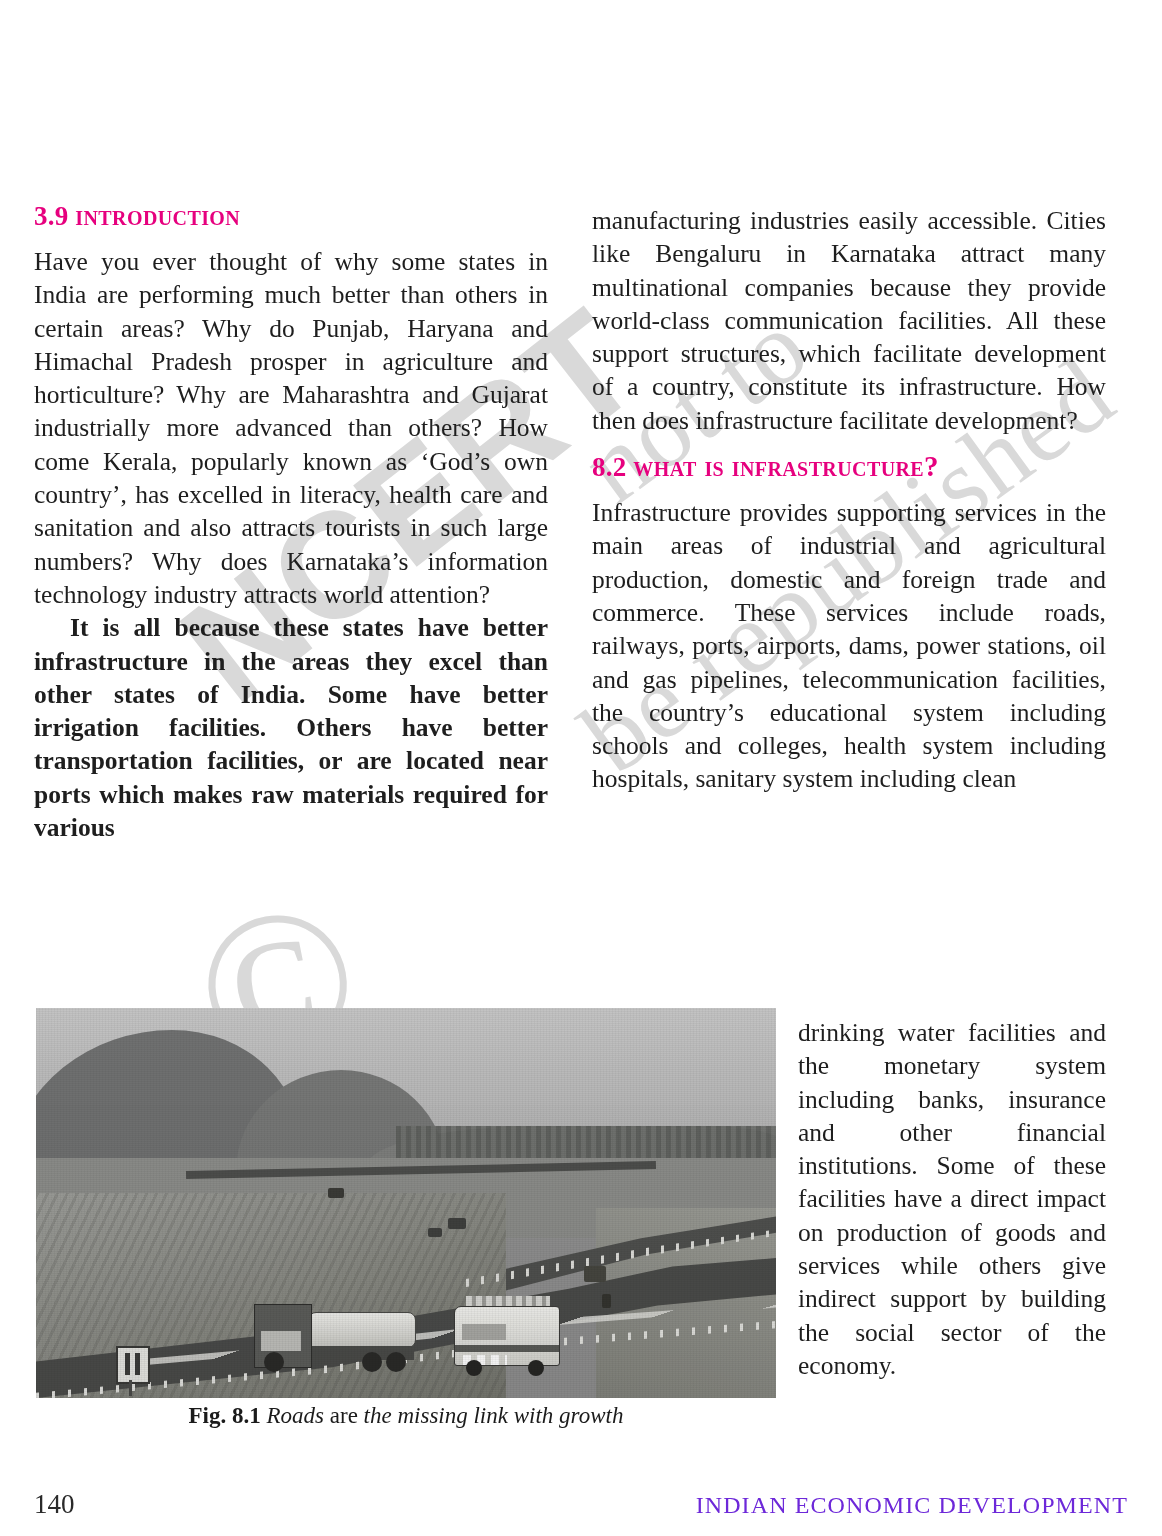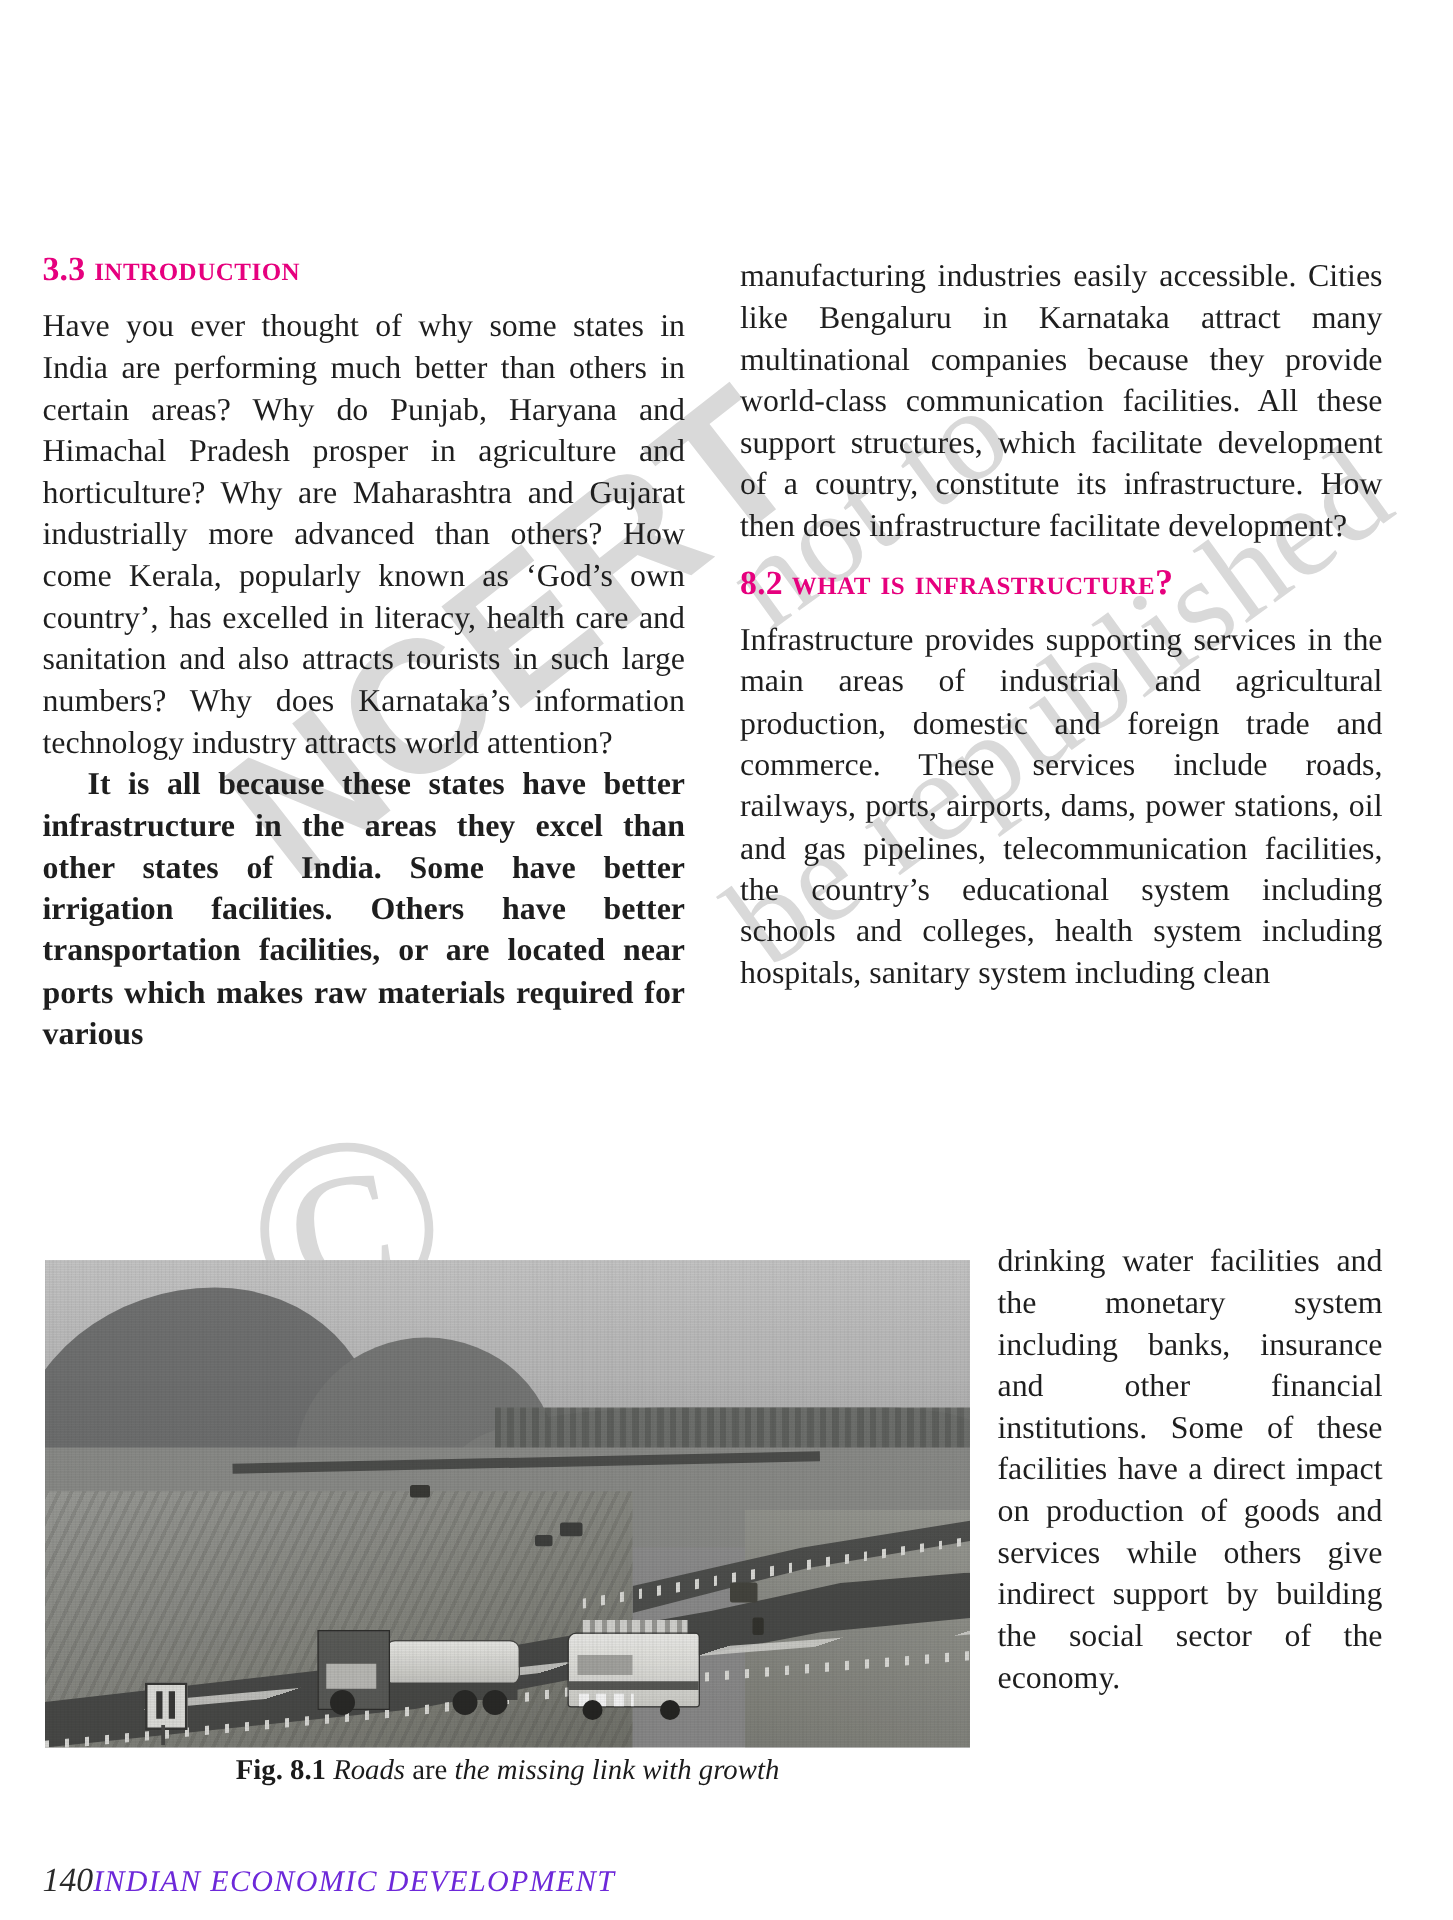--- a/index.html
+++ b/index.html
@@ -168,21 +168,21 @@
   }
   p.body.indent { text-indent: 36px; font-weight: bold; }
   p.gap-before { margin-top: 0px; }
 
   .sec2-wrap { margin-top: 14px; }
 
   
   .wrap-text {
     position: absolute;
     left: 798px;
-    top: 992px;
+    top: 1016px;
     width: 308px;
     z-index: 8;
   }
   .wrap-text p {
     margin: 0;
     font-family: "Liberation Serif", "DejaVu Serif", serif;
     font-size: 25.5px;
     line-height: 33.3px;
     text-align: justify;
     color: #1e1e1e;
@@ -442,23 +442,23 @@
   .fig-caption b { font-weight: 700; text-align: right; }
   .fig-caption i { }
 
   
   .footer {
     position: absolute;
     left: 34px;
     top: 1489px;
     width: 1094px;
     display: flex;
+    justify-content: space-between;
     align-items: baseline;
     z-index: 8;
-    font-style: italic;
   }
   .page-num {
     font-family: "Liberation Serif", "DejaVu Serif", serif;
     font-size: 27px;
     color: #2a2a2a;
   }
   .book-title {
     font-family: "Liberation Serif", "DejaVu Serif", serif;
     font-size: 24px;
     letter-spacing: 1.1px;
@@ -473,21 +473,21 @@
   <div class="watermark">
     <div class="wm-text wm-ncert">NCERT</div>
     <div class="wm-text wm-copy">©</div>
     <div class="wm-text wm-notto">not to</div>
     <div class="wm-text wm-repub">be republished</div>
   </div>
 
 
   <div class="col-left">
     <h2 class="sec-head">
-      <span class="num">3.3</span>
+      <span class="num">3.9</span>
       <span class="caps">Introduction</span>
     </h2>
     <p class="body">Have you ever thought of why some states in India are performing much better than others in certain areas? Why do Punjab, Haryana and Himachal Pradesh prosper in agriculture and horticulture? Why are Maharashtra and Gujarat industrially more advanced than others? How come Kerala, popularly known as ‘God’s own country’, has excelled in literacy, health care and sanitation and also attracts tourists in such large numbers? Why does Karnataka’s information technology industry attracts world attention?</p>
     <p class="body indent gap-before">It is all because these states have better infrastructure in the areas they excel than other states of India. Some have better irrigation facilities. Others have better transportation facilities, or are located near ports which makes raw materials required for various</p>
   </div>
 
   <div class="col-right">
     <p class="body">manufacturing industries easily accessible. Cities like Bengaluru in Karnataka attract many multinational companies because they provide world-class communication facilities. All these support structures, which facilitate development of a country, constitute its infrastructure. How then does infrastructure facilitate development?</p>
     <div class="sec2-wrap">
       <h2 class="sec-head">

